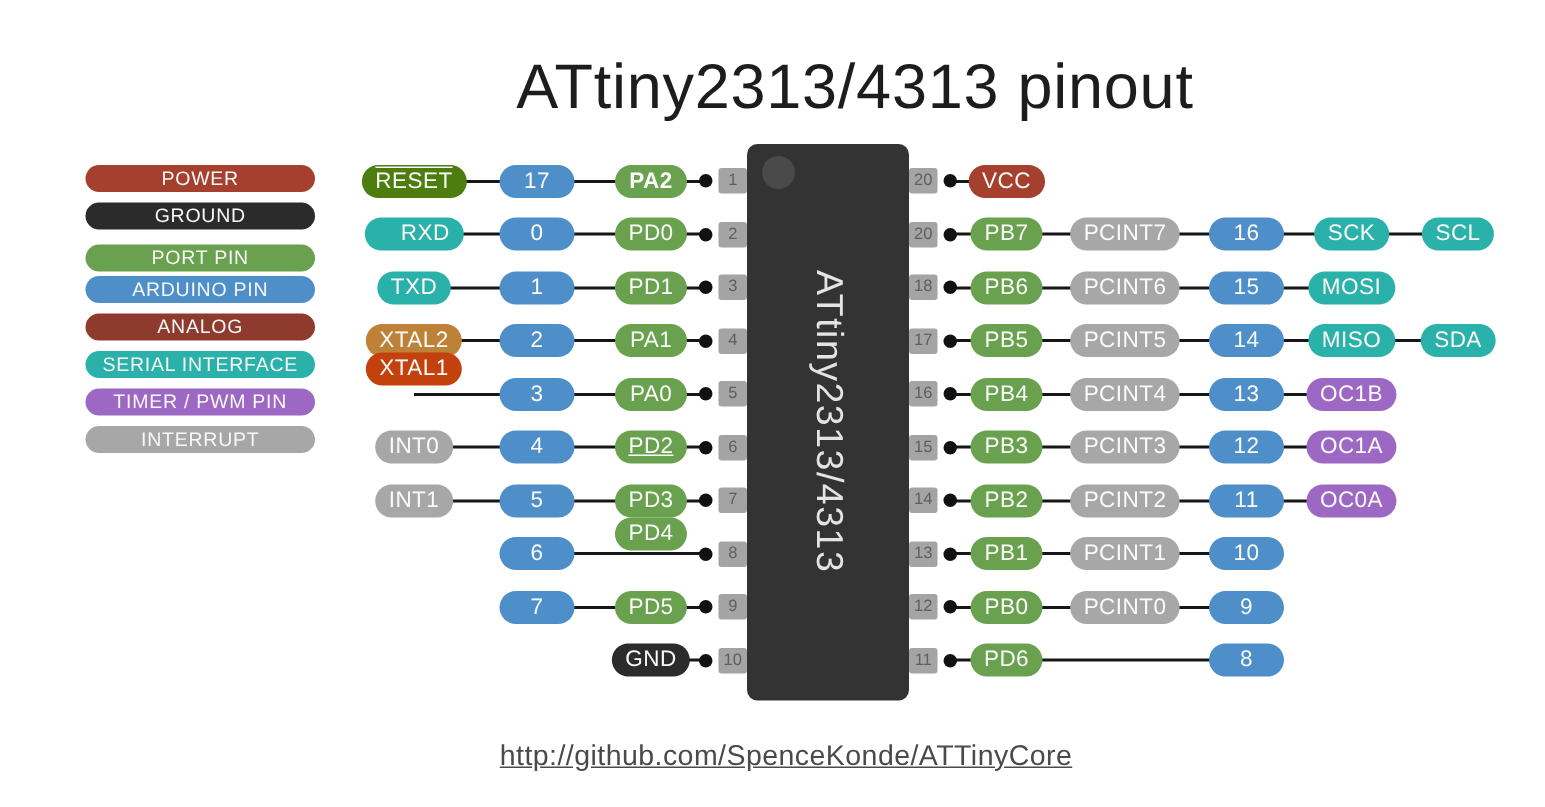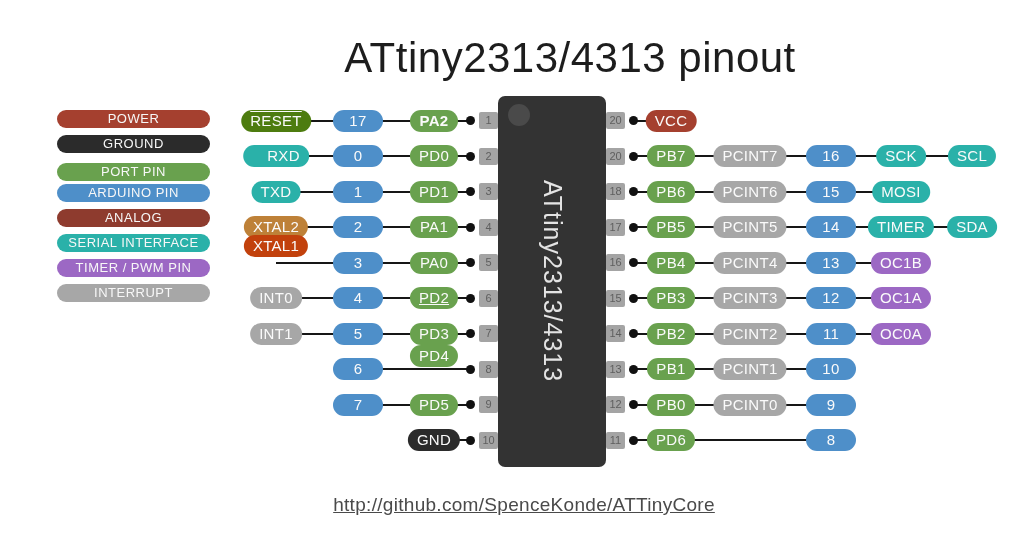--- a/index.html
+++ b/index.html
@@ -131,21 +131,21 @@
       <div class="badge" style="left: 671px; top: 191.6px; min-width: 48px; background: rgb(105, 161, 78);">PB6</div>
       <div class="badge" style="left: 750px; top: 191.6px; min-width: 66px; background: rgb(167, 167, 167);">PCINT6</div>
       <div class="badge" style="left: 831px; top: 191.6px; min-width: 50px; background: rgb(78, 143, 201);">15</div>
       <div class="badge" style="left: 901px; top: 191.6px; min-width: 48px; background: rgb(42, 177, 169);">MOSI</div>
       <div class="wire" style="left: 633px; width: 339px; top: 226.15px; background: rgb(22, 22, 22);"></div>
       <div class="dot" style="left: 628.5px; top: 222.65px;"></div>
       <div class="stub" style="left: 606px; top: 218.65px; background: rgb(164, 164, 164); color: rgb(94, 94, 94);">17</div>
       <div class="badge" style="left: 671px; top: 227.15px; min-width: 48px; background: rgb(105, 161, 78);">PB5</div>
       <div class="badge" style="left: 750px; top: 227.15px; min-width: 66px; background: rgb(167, 167, 167);">PCINT5</div>
       <div class="badge" style="left: 831px; top: 227.15px; min-width: 50px; background: rgb(78, 143, 201);">14</div>
-      <div class="badge" style="left: 901px; top: 227.15px; min-width: 48px; background: rgb(42, 177, 169);">TIMER</div>
+      <div class="badge" style="left: 901px; top: 227.15px; min-width: 48px; background: rgb(42, 177, 169);">MISO</div>
       <div class="badge" style="left: 972px; top: 227.15px; min-width: 48px; background: rgb(42, 177, 169);">SDA</div>
       <div class="wire" style="left: 633px; width: 268px; top: 261.7px; background: rgb(22, 22, 22);"></div>
       <div class="dot" style="left: 628.5px; top: 258.2px;"></div>
       <div class="stub" style="left: 606px; top: 254.2px; background: rgb(164, 164, 164); color: rgb(94, 94, 94);">16</div>
       <div class="badge" style="left: 671px; top: 262.7px; min-width: 48px; background: rgb(105, 161, 78);">PB4</div>
       <div class="badge" style="left: 750px; top: 262.7px; min-width: 66px; background: rgb(167, 167, 167);">PCINT4</div>
       <div class="badge" style="left: 831px; top: 262.7px; min-width: 50px; background: rgb(78, 143, 201);">13</div>
       <div class="badge" style="left: 901px; top: 262.7px; min-width: 48px; background: rgb(156, 104, 196);">OC1B</div>
       <div class="wire" style="left: 633px; width: 268px; top: 297.25px; background: rgb(22, 22, 22);"></div>
       <div class="dot" style="left: 628.5px; top: 293.75px;"></div>

